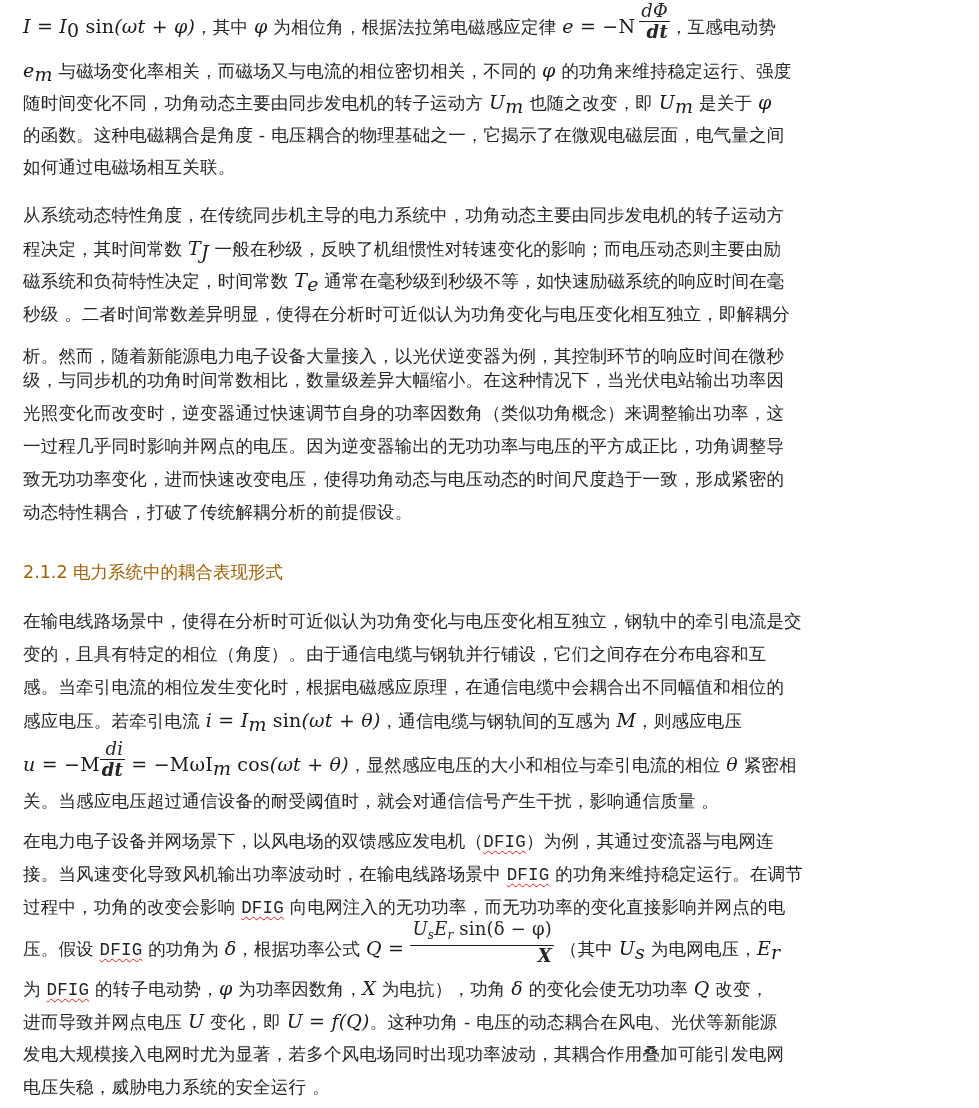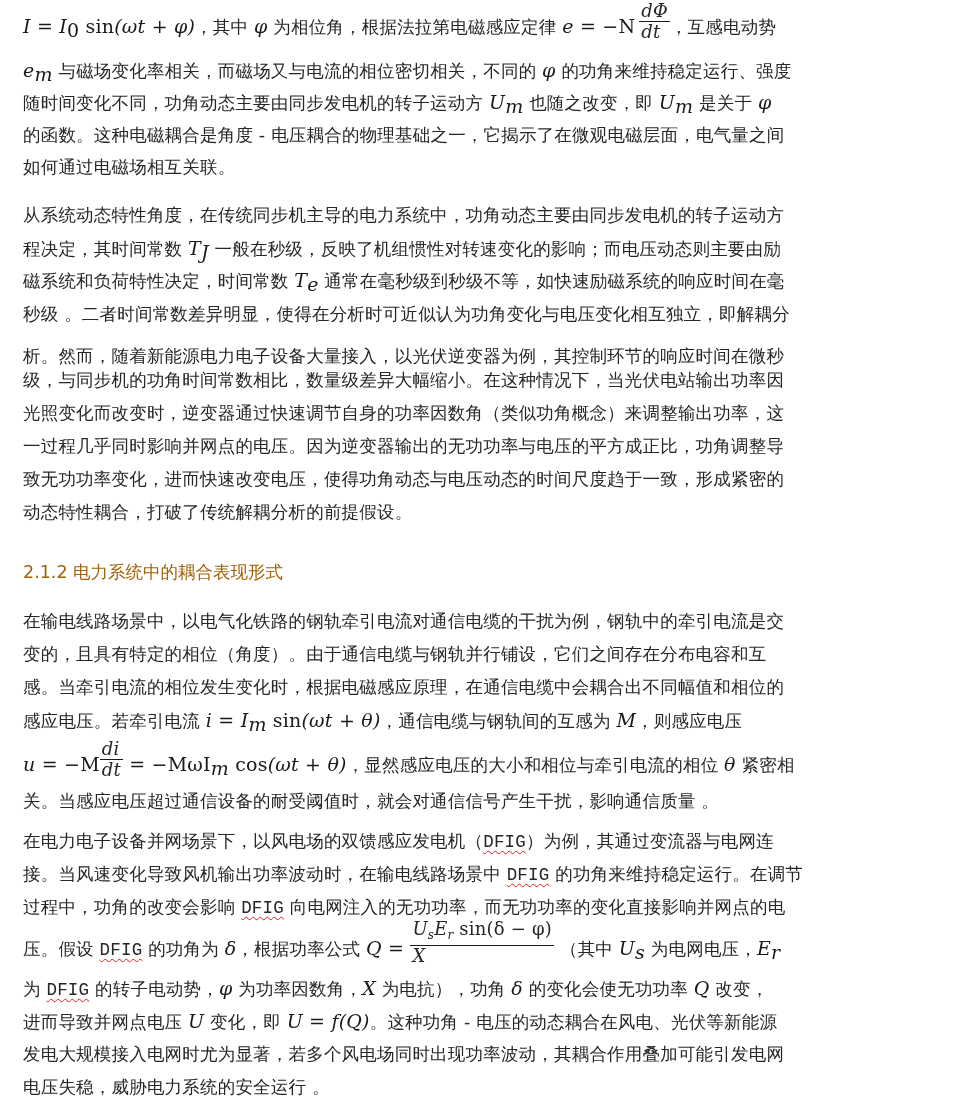--- a/index.html
+++ b/index.html
@@ -1,23 +1,23 @@
 <!DOCTYPE html>
 <html><head>
 <meta charset="utf-8">
 <style>
   html, body { margin: 0; padding: 0; background: #ffffff; }
   body { width: 979px; height: 1108px; position: relative; overflow: hidden;
          font-family: "DejaVu Sans", "Liberation Sans", sans-serif; color: #262626; }
   .line { position: absolute; left: 23px; font-size: 17.5px; line-height: 24px; white-space: nowrap; letter-spacing: 0.2px; }
   .m { font-family: "DejaVu Serif", "Liberation Serif", serif; font-style: italic; font-size: 19px; color: #1a1a1a; }
   .mr { font-family: "DejaVu Serif", "Liberation Serif", serif; font-style: normal; font-size: 19px; color: #1a1a1a; }
-  .frac { display: inline-block; vertical-align: middle; text-align: left; font-family: "DejaVu Serif", "Liberation Serif", serif; font-style: italic; font-size: 18px; line-height: 20px; }
+  .frac { display: inline-block; vertical-align: middle; text-align: right; font-family: "DejaVu Serif", "Liberation Serif", serif; font-style: italic; font-size: 18px; line-height: 20px; }
   .frac .num { display: block; border-bottom: 1px solid #1a1a1a; padding: 0 2px; }
-  .frac .den { display: block; padding: 0 2px; }
+  .frac .den { display: block; padding: 0 2px; font-weight: bold; }
   sub { font-size: 12px; vertical-align: -4px; }
   .heading { position: absolute; left: 23px; font-size: 17.5px; color: #a16207; white-space: nowrap; }
   .spell { text-decoration: underline wavy #e02020; text-decoration-thickness: 1px; text-underline-offset: 3px; font-family: Liberation Mono, monospace; }
 </style>
 </head>
 <body>
 
 <div class="line" style="top:14px">
   <span class="m">I</span><span class="mr"> = </span><span class="m">I</span><sub class="mr">0</sub><span class="mr"> sin</span><span class="m">(ωt + φ)</span><span>，其中 </span><span class="m">φ</span><span> 为相位角，根据法拉第电磁感应定律 </span><span class="m">e</span><span class="mr"> = −N</span><span class="m" style="display:inline-block;width:4px"></span><span class="frac" style="margin-top:-14px"><span class="num">dΦ</span><span class="den">dt</span></span><span>，互感电动势</span>
 </div>
@@ -40,21 +40,21 @@
 <div class="line" style="top:302px">秒级 。二者时间常数差异明显，使得在分析时可近似认为功角变化与电压变化相互独立，即解耦分</div>
 <div class="line" style="top:344px">析。然而，随着新能源电力电子设备大量接入，以光伏逆变器为例，其控制环节的响应时间在微秒</div>
 <div class="line" style="top:368px">级，与同步机的功角时间常数相比，数量级差异大幅缩小。在这种情况下，当光伏电站输出功率因</div>
 <div class="line" style="top:401px">光照变化而改变时，逆变器通过快速调节自身的功率因数角（类似功角概念）来调整输出功率，这</div>
 <div class="line" style="top:434px">一过程几乎同时影响并网点的电压。因为逆变器输出的无功功率与电压的平方成正比，功角调整导</div>
 <div class="line" style="top:467px">致无功功率变化，进而快速改变电压，使得功角动态与电压动态的时间尺度趋于一致，形成紧密的</div>
 <div class="line" style="top:500px">动态特性耦合，打破了传统解耦分析的前提假设。</div>
 
 <div class="heading" style="top:560px">2.1.2 电力系统中的耦合表现形式</div>
 
-<div class="line" style="top:609px">在输电线路场景中，以电气化铁路的钢轨牵引电流对通信电缆的干扰为例，钢轨中的牵引电流是交</div>
+<div class="line" style="top:609px">在输电线路场景中，使得在分析时可近似认为功角变化与电压变化相互独立，钢轨中的牵引电流是交</div>
 <div class="line" style="top:642px">变的，且具有特定的相位（角度）。由于通信电缆与钢轨并行铺设，它们之间存在分布电容和互</div>
 <div class="line" style="top:675px">感。当牵引电流的相位发生变化时，根据电磁感应原理，在通信电缆中会耦合出不同幅值和相位的</div>
 <div class="line" style="top:708px">
   <span>感应电压。若牵引电流 </span><span class="m">i</span><span class="mr"> = </span><span class="m">I</span><sub class="m">m</sub><span class="mr"> sin</span><span class="m">(ωt + θ)</span><span>，通信电缆与钢轨间的互感为 </span><span class="m">M</span><span>，则感应电压</span>
 </div>
 <div class="line" style="top:752px">
   <span class="m">u</span><span class="mr"> = −M</span><span class="frac" style="margin-top:-14px"><span class="num">di</span><span class="den">dt</span></span><span class="mr"> = −MωI</span><sub class="m">m</sub><span class="mr"> cos</span><span class="m">(ωt + θ)</span><span>，显然感应电压的大小和相位与牵引电流的相位 </span><span class="m">θ</span><span> 紧密相</span>
 </div>
 <div class="line" style="top:789px">关。当感应电压超过通信设备的耐受阈值时，就会对通信信号产生干扰，影响通信质量 。</div>
 

